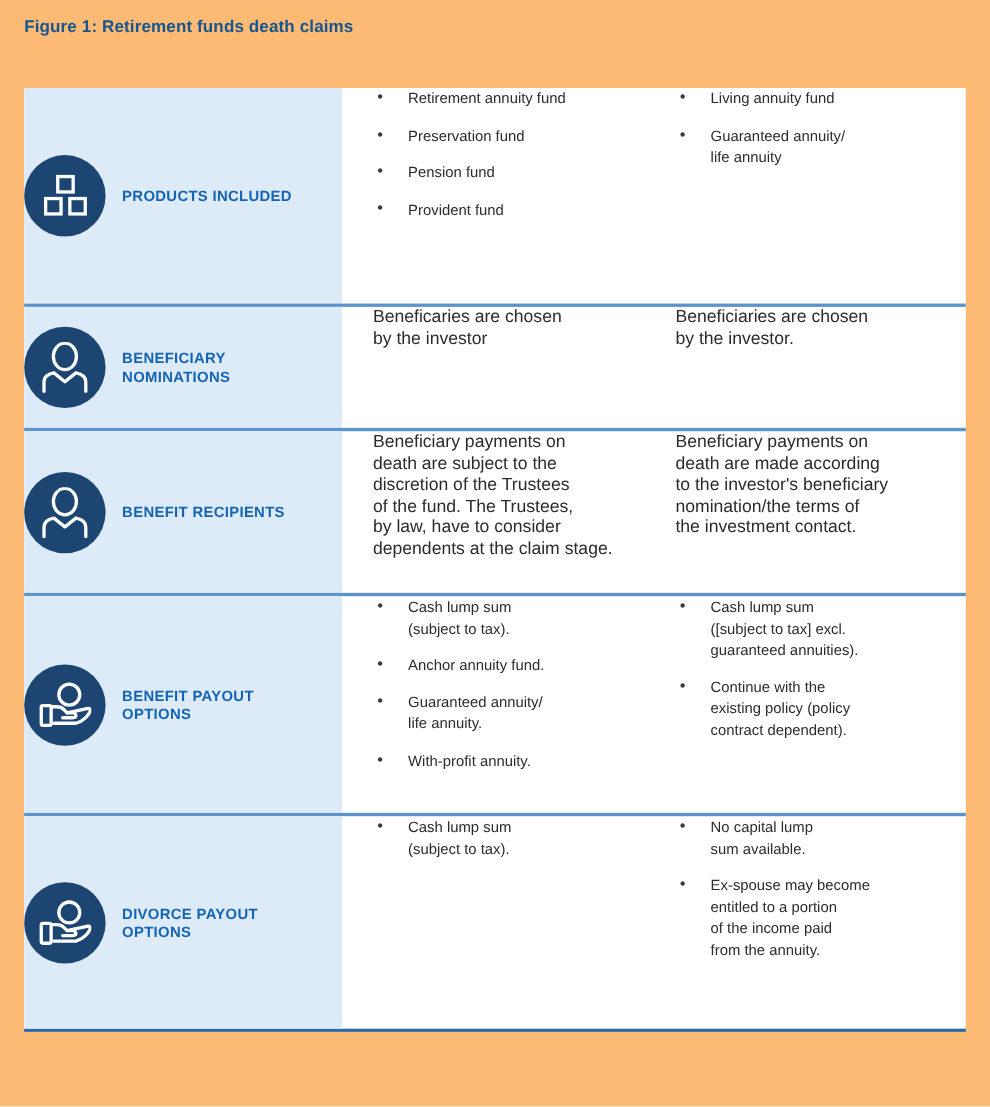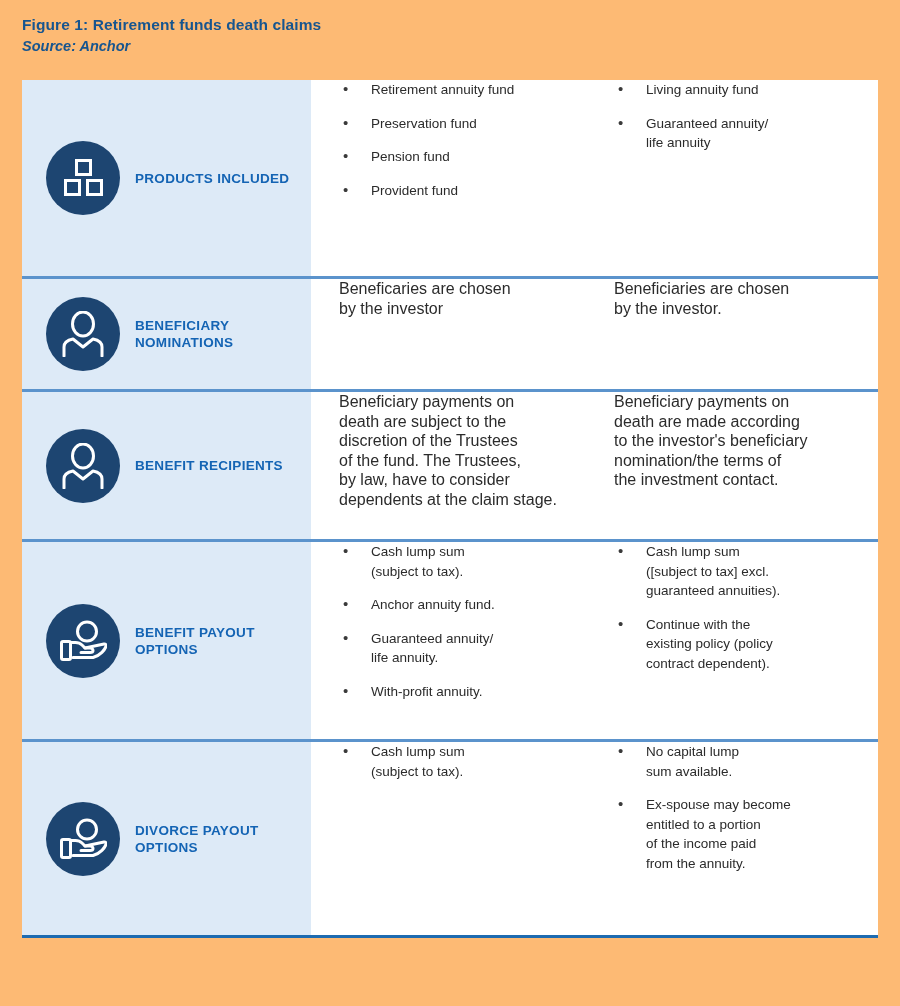--- a/index.html
+++ b/index.html
@@ -76,21 +76,21 @@
   }
   .trow + .trow { border-top: 3px solid #5b93cc; }
   .table-wrap { border-bottom: 3px solid #1e6bb0; }
 
   .cell-label {
     width: 289px;
     flex: none;
     background: #ddeaf7;
     display: flex;
     align-items: center;
-    padding-left: 24px;
+    padding-left: 0;
   }
   .cell-col {
     width: 289px;
     flex: none;
     padding: 0 14px 0 28px;
     display: flex;
     align-items: flex-start;
   }
   .cell-col.post {
     width: 278px;
@@ -155,21 +155,20 @@
   .row-h4 { height: 200px; }
   .row-h5 { height: 196px; }
 </style>
 </head>
 <body>
 
 <div id="figure">
 
   <div class="caption-block">
     <div class="fig-title">Figure 1: Retirement funds death claims</div>
-    <div class="fig-source">Source: Anchor</div>
   </div>
 
   <div class="table-wrap">
 
 
     <div id="rows-host">
         <div class="trow row-h1">
           <div class="cell-label">
             <div class="icon-circle">
               <svg width="42" height="42" viewBox="0 0 42 42" aria-hidden="true">

